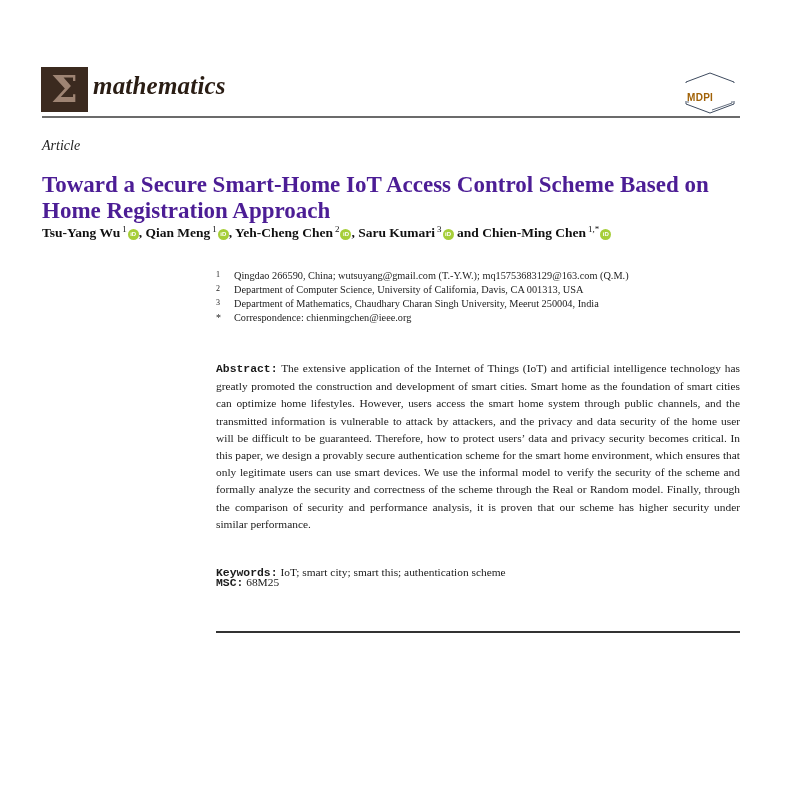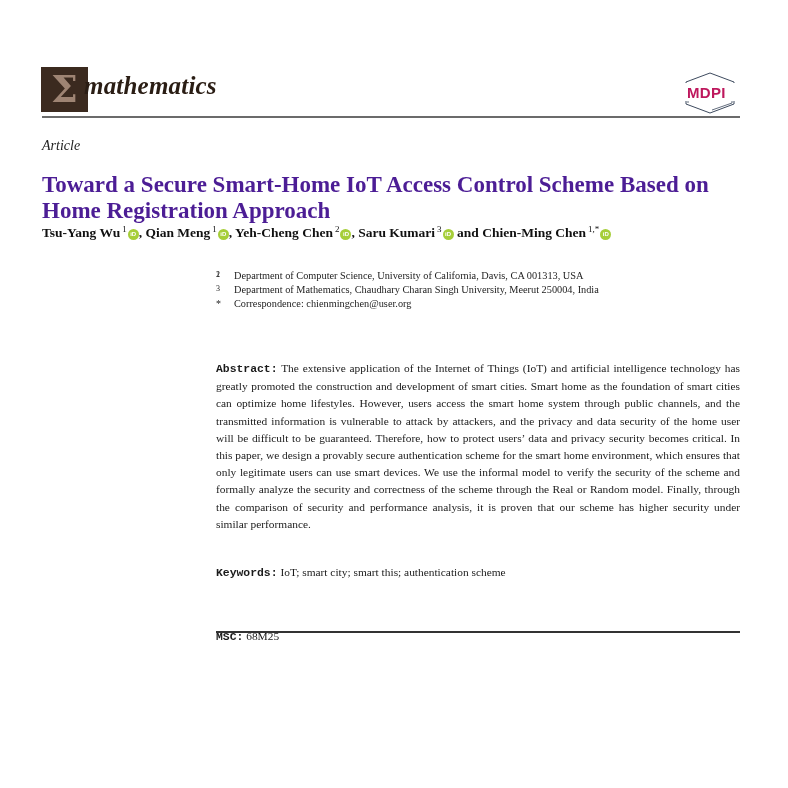--- a/index.html
+++ b/index.html
@@ -1,36 +1,36 @@
 <!DOCTYPE html>
 <html><head>
 <meta charset="utf-8">
 <style>
   html, body { margin: 0; padding: 0; background: #ffffff; }
   body { width: 788px; height: 788px; position: relative; overflow: hidden; font-family: "Liberation Serif", "DejaVu Serif", serif; color: #111; }
   .logo-box { position: absolute; left: 41px; top: 67px; width: 47px; height: 45px; background: #3b2a1f; display: flex; align-items: center; justify-content: center; }
   .logo-sigma { color: #9e8473; font-family: "DejaVu Serif", serif; font-weight: bold; font-size: 38px; line-height: 1; margin-top: -2px; }
-  .journal-name { position: absolute; left: 84px; top: 72px; font-family: "Liberation Serif", serif; font-style: italic; font-weight: bold; font-size: 25px; color: #2a1d14; letter-spacing: 0.2px; }
+  .journal-name { position: absolute; left: 93px; top: 72px; font-family: "Liberation Serif", serif; font-style: italic; font-weight: bold; font-size: 25px; color: #2a1d14; letter-spacing: 0.2px; }
   .mdpi { position: absolute; left: 682px; top: 72px; width: 58px; height: 42px; }
   .mdpi svg { position: absolute; left: 0; top: 0; }
-  .mdpi-text { position: absolute; left: 5px; top: 12px; font-family: "Liberation Sans", sans-serif; font-weight: bold; font-size: 15px; color: #be185d; letter-spacing: 0.3px; }
+  .mdpi-text { position: absolute; left: 5px; top: 20px; font-family: "Liberation Sans", sans-serif; font-weight: bold; font-size: 10px; color: #a16207; letter-spacing: 0.3px; }
   .rule-top { position: absolute; left: 42px; top: 116px; width: 698px; height: 2px; background: #6b6b6b; }
   .article-type { position: absolute; left: 42px; top: 138px; font-style: italic; font-size: 14px; color: #222; }
   .title { position: absolute; left: 42px; top: 172px; width: 710px; font-weight: bold; font-size: 23px; line-height: 26px; color: #4c1d95; }
   .authors { position: absolute; left: 42px; top: 224px; font-weight: bold; font-size: 13.5px; color: #111; white-space: nowrap; }
   .authors sup { font-size: 9px; font-weight: normal; vertical-align: 5px; margin-left: 2px; }
   .orcid { display: inline-block; width: 11px; height: 11px; border-radius: 50%; background: #a6ce39; color: #fff; font-family: "Liberation Sans", sans-serif; font-size: 6px; font-weight: bold; text-align: center; line-height: 11px; vertical-align: 1px; margin-left: 1px; }
   .affils { position: absolute; left: 216px; top: 269px; width: 520px; font-size: 10.3px; line-height: 14px; color: #222; }
   .affil { position: relative; padding-left: 18px; }
   .affil .mark { position: absolute; left: 0; top: -1px; font-size: 8px; }
   .affil .mark.star { font-size: 10px; top: 0; }
   .abstract { position: absolute; left: 216px; top: 360px; width: 524px; font-size: 11.4px; line-height: 17.2px; color: #1a1a1a; text-align: justify; }
   .label-bold { font-weight: bold; font-family: Liberation Mono, monospace; }
   .keywords { position: absolute; left: 216px; top: 566px; font-size: 11.4px; color: #1a1a1a; }
-  .msc { position: absolute; left: 216px; top: 630px; font-size: 11.4px; color: #1a1a1a; }
+  .msc { position: absolute; left: 216px; top: 576px; font-size: 11.4px; color: #1a1a1a; }
   .rule-bottom { position: absolute; left: 216px; top: 631px; width: 524px; height: 1.5px; background: #333; }
 </style>
 </head>
 <body>
 
 <div class="logo-box">
   <span class="logo-sigma">Σ</span>
 </div>
 <div class="journal-name">mathematics</div>
 
@@ -51,32 +51,33 @@
 <div class="article-type">Article</div>
 <div class="title">Toward a Secure Smart-Home IoT Access Control Scheme Based on Home Registration Approach</div>
 
 <div class="authors">
   <span><span>Tsu-Yang Wu</span><sup>1</sup><span class="orcid">iD</span><span>, </span></span><span><span>Qian Meng</span><sup>1</sup><span class="orcid">iD</span><span>, </span></span><span><span>Yeh-Cheng Chen</span><sup>2</sup><span class="orcid">iD</span><span>, </span></span><span><span>Saru Kumari</span><sup>3</sup><span class="orcid">iD</span><span style="white-space:pre"> and </span></span><span><span>Chien-Ming Chen</span><sup>1,*</sup><span class="orcid">iD</span></span>
 </div>
 
 <div class="affils">
   <div class="affil">
     <span class="mark">1</span>
+    <div>Qingdao 266590, China; wutsuyang@gmail.com (T.-Y.W.); mq15753683129@163.com (Q.M.)</div>
   </div>
   <div class="affil">
     <span class="mark">2</span>
     <div>Department of Computer Science, University of California, Davis, CA 001313, USA</div>
   </div>
   <div class="affil">
     <span class="mark">3</span>
     <div>Department of Mathematics, Chaudhary Charan Singh University, Meerut 250004, India</div>
   </div>
   <div class="affil">
     <span class="mark star">*</span>
-    <div>Correspondence: chienmingchen@user.org</div>
+    <div>Correspondence: chienmingchen@ieee.org</div>
   </div>
 </div>
 
 <div class="abstract"><span class="label-bold">Abstract:</span> <span>The extensive application of the Internet of Things (IoT) and artificial intelligence technology has greatly promoted the construction and development of smart cities. Smart home as the foundation of smart cities can optimize home lifestyles. However, users access the smart home system through public channels, and the transmitted information is vulnerable to attack by attackers, and the privacy and data security of the home user will be difficult to be guaranteed. Therefore, how to protect users’ data and privacy security becomes critical. In this paper, we design a provably secure authentication scheme for the smart home environment, which ensures that only legitimate users can use smart devices. We use the informal model to verify the security of the scheme and formally analyze the security and correctness of the scheme through the Real or Random model.  Finally, through the comparison of security and performance analysis, it is proven that our scheme has higher security under similar performance.</span></div>
 
 <div class="keywords"><span class="label-bold">Keywords:</span> <span>IoT; smart city; smart this; authentication scheme</span></div>
 
 <div class="msc"><span class="label-bold">MSC:</span> <span>68M25</span></div>
 
 <div class="rule-bottom"></div>

